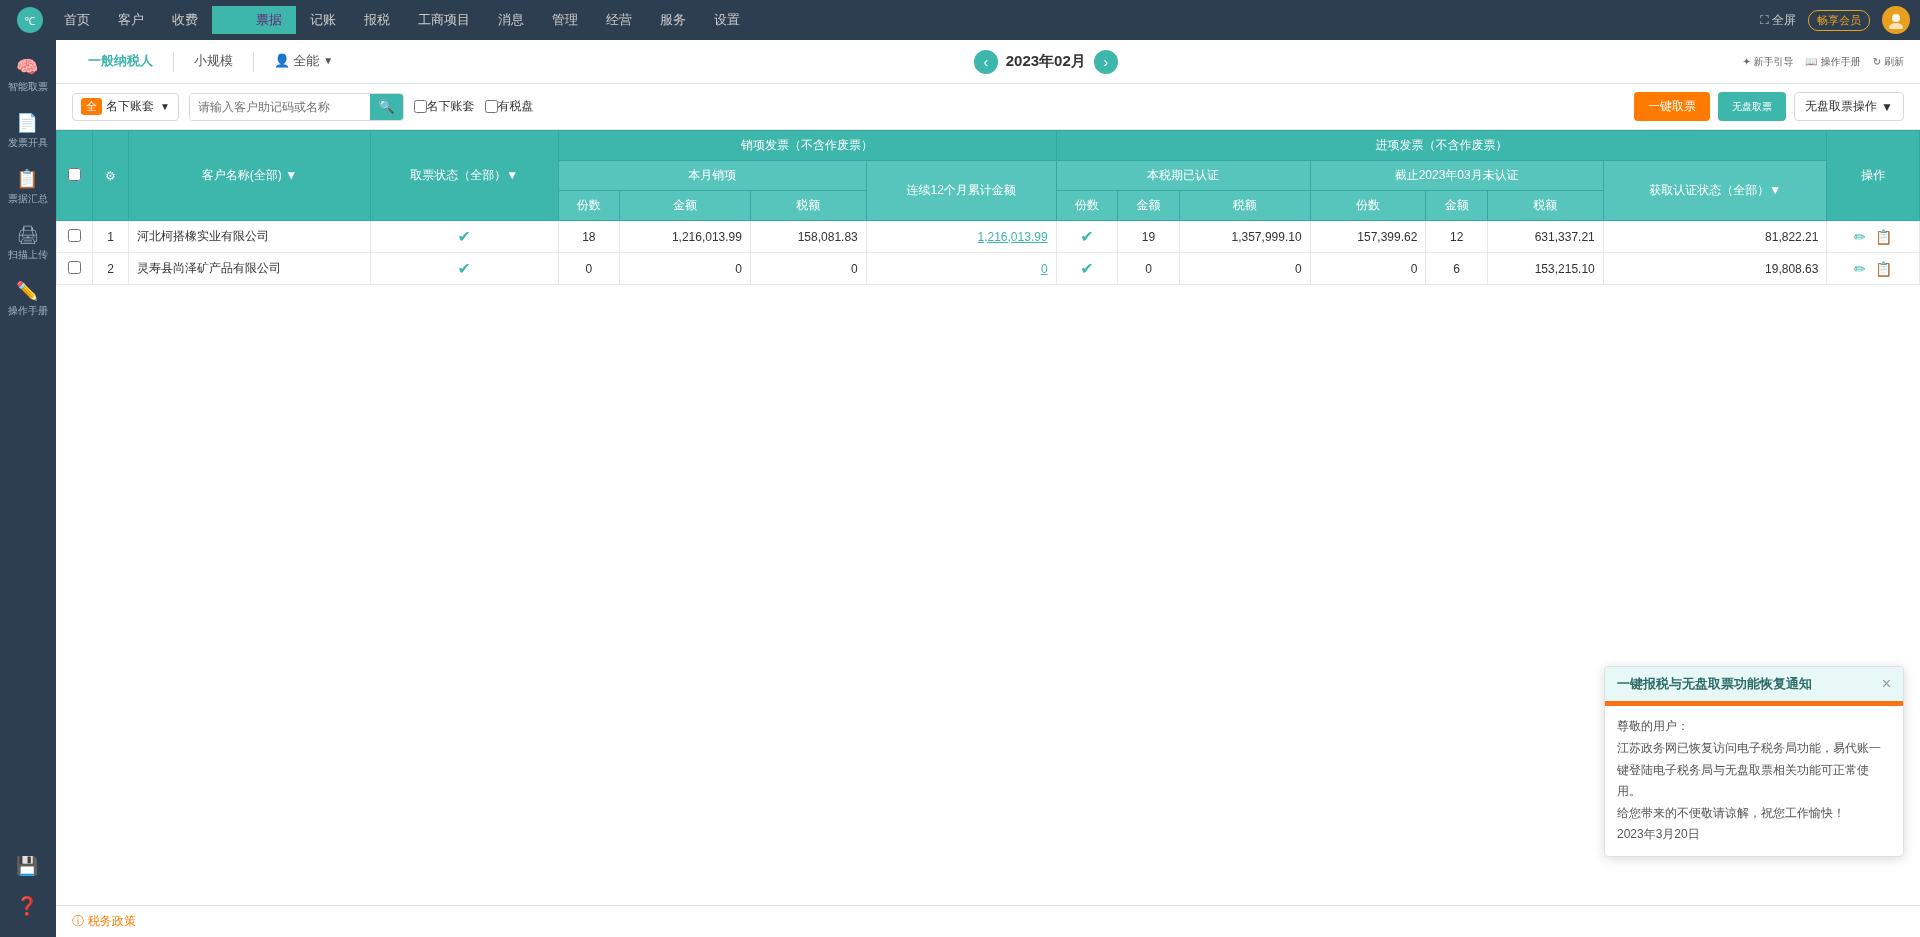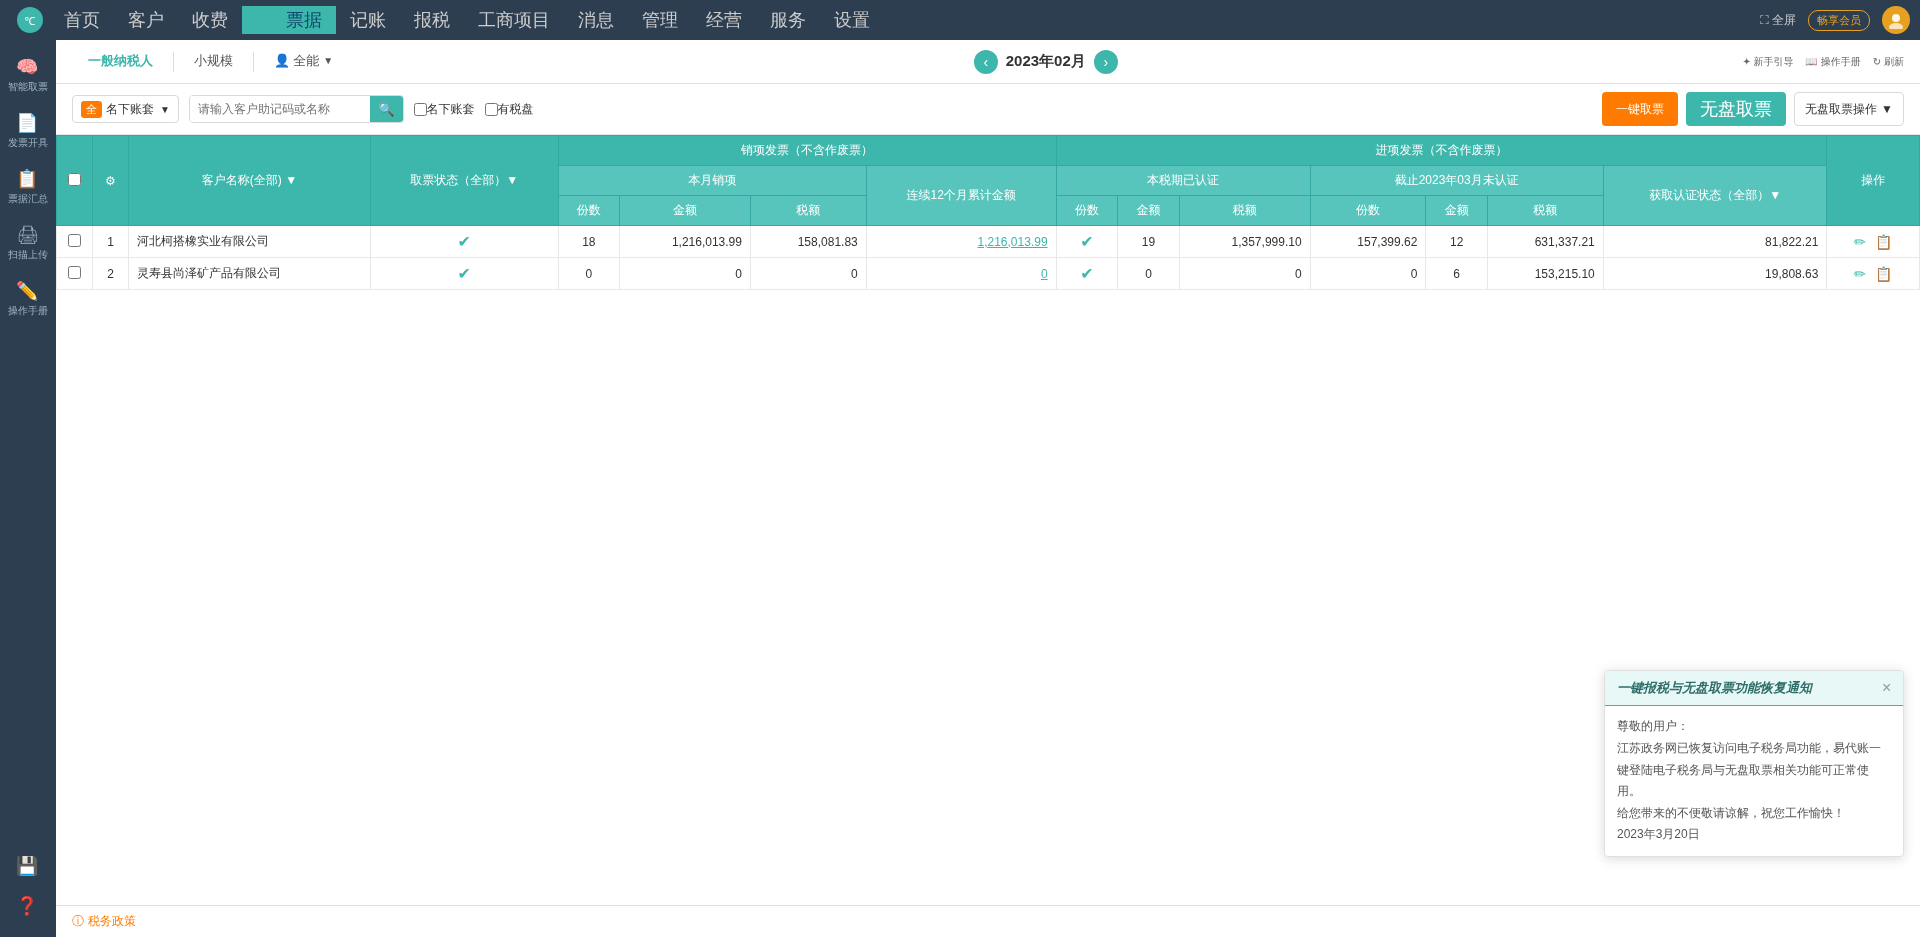--- a/index.html
+++ b/index.html
@@ -8,23 +8,23 @@
     
     .top-nav {
       display: flex; align-items: center; height: 40px;
       background: #2d3e50; color: #ccc; padding: 0 10px;
     }
     .top-nav .logo { width: 40px; display: flex; align-items: center; justify-content: center; }
     .top-nav .logo svg { width: 28px; height: 28px; }
     .top-nav .nav-items { display: flex; flex: 1; }
     .top-nav .nav-item {
       padding: 0 14px; height: 28px; display: flex; align-items: center;
-      cursor: pointer; color: #ccc; font-size: 18px;
-    }
-    .top-nav .nav-item.active { background: #3db6ac; color: #0c4a6e; padding-left: 44px; }
+      cursor: pointer; color: #ccc; font-size: 13px;
+    }
+    .top-nav .nav-item.active { background: #3db6ac; color: #701a75; padding-left: 44px; }
     .top-nav .nav-right { display: flex; align-items: center; gap: 12px; color: #ccc; font-size: 12px; }
     .top-nav .nav-right span { cursor: pointer; }
     .top-nav .nav-right .vip-btn {
       background: none; border: 1px solid #e8a020; color: #e8a020;
       padding: 2px 8px; border-radius: 10px; cursor: pointer; font-size: 11px;
     }
     .avatar { width: 28px; height: 28px; border-radius: 50%; background: #e8a020; display: flex; align-items: center; justify-content: center; }
 
     
     .layout { display: flex; height: calc(100vh - 40px); }
@@ -89,21 +89,21 @@
       background: #3db6ac; border: none; color: #fff; padding: 0 8px; cursor: pointer; height: 100%;
     }
     .checkbox-label { display: flex; align-items: center; cursor: pointer; font-size: 12px; }
     .filter-bar-right { margin-left: auto; display: flex; gap: 8px; }
     .btn-orange {
       background: #ff7a00; color: #fff; border: none; border-radius: 4px;
       padding: 5px 14px; cursor: pointer; font-size: 12px;
     }
     .btn-teal {
       background: #3db6ac; color: #fff; border: none; border-radius: 4px;
-      padding: 5px 14px; cursor: pointer; font-size: 18px;
+      padding: 5px 14px; cursor: pointer; font-size: 10px;
     }
     .btn-dropdown {
       background: #fff; color: #333; border: 1px solid #d9d9d9; border-radius: 4px;
       padding: 5px 10px; cursor: pointer; font-size: 12px; display: flex; align-items: center; gap: 4px;
     }
 
     
     .table-wrap { flex: 1; overflow: auto; background: #fff; }
     table { width: 100%; border-collapse: collapse; font-size: 12px; }
     thead tr th {
@@ -134,21 +134,21 @@
 
     
     .notification-popup {
       position: fixed; bottom: 80px; right: 16px;
       width: 300px; background: #fff; border: 1px solid #e0e0e0;
       border-radius: 4px; box-shadow: 0 2px 12px rgba(0,0,0,0.15);
       z-index: 100;
     }
     .notif-header {
       background: #e8f8f6; padding: 8px 12px; display: flex; justify-content: space-between;
-      align-items: center; border-bottom: 1px solid #f97316; border-radius: 4px 4px 0 0; font-style: italic;
+      align-items: center; border-bottom: 5px solid #f97316; border-radius: 4px 4px 0 0;
     }
     .notif-title { font-weight: bold; font-size: 13px; color: #2d6e6a; }
     .notif-close { cursor: pointer; color: #999; font-size: 16px; }
     .notif-body { padding: 10px 12px; font-size: 12px; color: #555; line-height: 1.8; max-height: 180px; overflow-y: auto; }
 
     
     ::-webkit-scrollbar { width: 6px; height: 6px; }
     ::-webkit-scrollbar-thumb { background: #c1c1c1; border-radius: 3px; }
   </style>
 </head>

